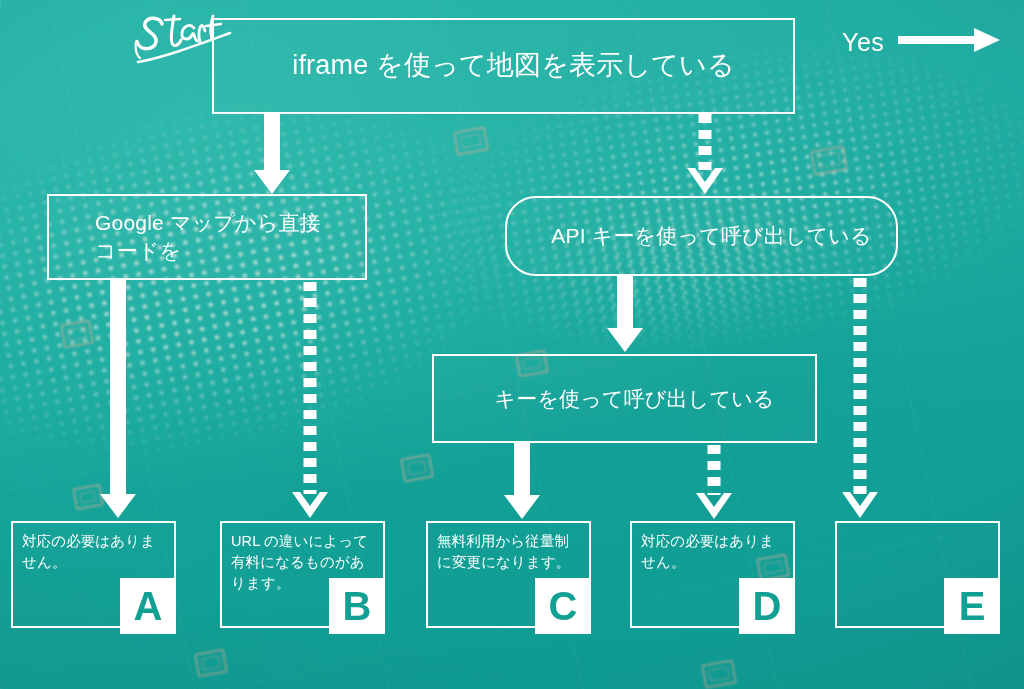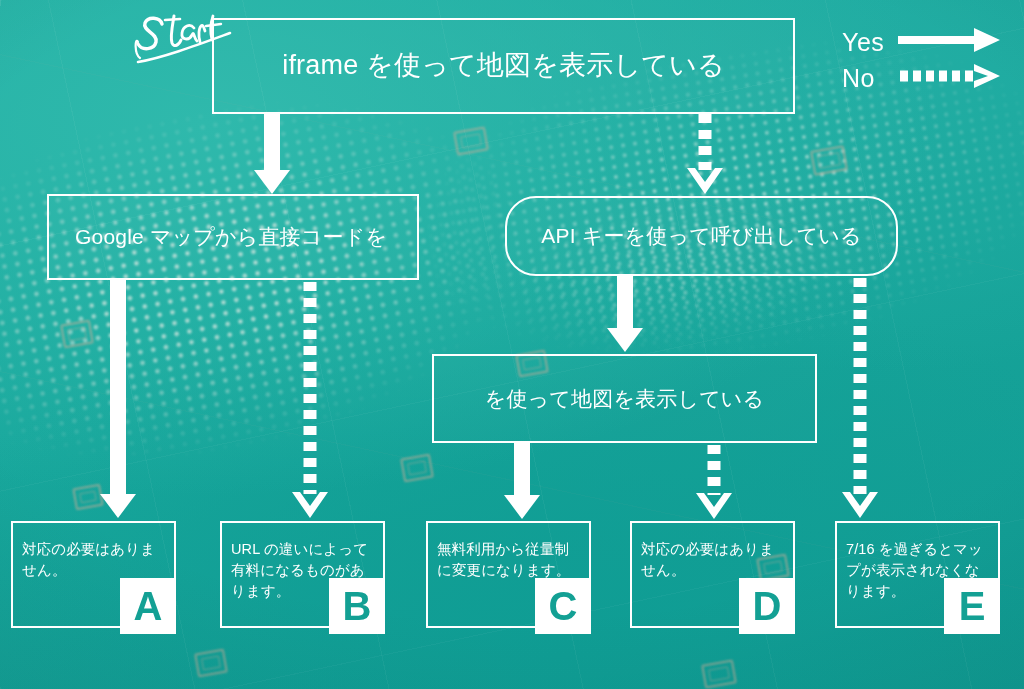--- a/index.html
+++ b/index.html
@@ -105,30 +105,31 @@
     color: #ffffff;
     display: flex;
     align-items: center;
     background: rgba(255,255,255,0.015);
   }
   .node-text {
     display: block;
     width: 100%;
     line-height: 1.32;
     letter-spacing: .2px;
+    margin-left: 20px;
   }
 
   #node-start-q { left: 212px; top: 18px; width: 583px; height: 96px; }
   #node-start-q .node-text {
     font-size: 27px;
     text-align: center;
     padding: 0 10px;
   }
 
-  #node-google { left: 47px; top: 194px; width: 372px; height: 86px; }
+  #node-google { left: 47px; top: 194px; width: 320px; height: 86px; }
   #node-google .node-text {
     font-size: 21px;
     padding: 0 26px;
   }
 
   #node-api { left: 505px; top: 196px; width: 393px; height: 80px; border-radius: 31px; }
   #node-api .node-text {
     font-size: 21px;
     text-align: center;
     padding: 0 10px;
@@ -148,21 +149,21 @@
     border: 2px solid #ffffff;
     width: 165px;
     height: 107px;
     top: 521px;
     color: #ffffff;
   }
   .answer-text {
     position: absolute;
     left: 9px;
     right: 6px;
-    top: 16px;
+    top: 8px;
     font-size: 14.5px;
     line-height: 1.45;
     letter-spacing: .1px;
   }
   .answer-badge {
     position: absolute;
     right: -2px;
     bottom: -8px;
     width: 56px;
     height: 56px;
@@ -252,47 +253,38 @@
 
   <div id="legend">
     <div class="legend-row">
       <span class="legend-label">Yes</span>
       <span>
         <svg width="110" height="30" viewBox="0 0 110 30" aria-hidden="true">
           <path d="M2 11 H78 V3 L104 15 L78 27 V19 H2 Z" fill="#ffffff"></path>
         </svg>
       </span>
     </div>
-    <div class="legend-row">
-      <span class="legend-label">No</span>
-      <span>
-        <svg width="110" height="30" viewBox="0 0 110 30" aria-hidden="true">
-          <line x1="4" y1="15" x2="80" y2="15" stroke="#ffffff" stroke-width="11" stroke-dasharray="8 5"></line>
-          <path d="M78 3 L104 15 L78 27 L78 20 L92 15 L78 10 Z" fill="#ffffff"></path>
-        </svg>
-      </span>
-    </div>
   </div>
 
   <div class="node" id="node-start-q">
     <span class="node-text">iframe を使って地図を表示している</span>
   </div>
 
   <div class="node" id="node-google">
     <span class="node-text">
       <span>Google マップから直接コードを</span><br>
     </span>
   </div>
 
   <div class="node" id="node-api">
     <span class="node-text">API キーを使って呼び出している</span>
   </div>
 
   <div class="node" id="node-standard">
-    <span class="node-text">を使って地図を表示している</span>
+    <span class="node-text">キーを使って呼び出している</span>
   </div>
 
   <div class="arrow" style="left:250px; top:112px; width:44px; height:86px;">
     <svg width="44" height="86" viewBox="0 0 44 86" aria-hidden="true">
       <path d="M14 0 H30 V58 H40 L22 82 L4 58 H14 Z" fill="#ffffff"></path>
     </svg>
   </div>
 
   <div class="arrow" style="left:683px; top:112px; width:44px; height:86px;">
     <svg width="44" height="86" viewBox="0 0 44 86" aria-hidden="true">
@@ -350,17 +342,16 @@
   </div>
   <div class="answer" id="answer-c">
     <span class="answer-text">無料利用から従量制に変更になります。</span>
     <span class="answer-badge">C</span>
   </div>
   <div class="answer" id="answer-d">
     <span class="answer-text">対応の必要はありません。</span>
     <span class="answer-badge">D</span>
   </div>
   <div class="answer" id="answer-e">
-    <span class="answer-text">7/16 を過ぎるとマップが表示されなくなります。</span>
     <span class="answer-badge">E</span>
   </div>
 
 </div>
 
 </body></html>

